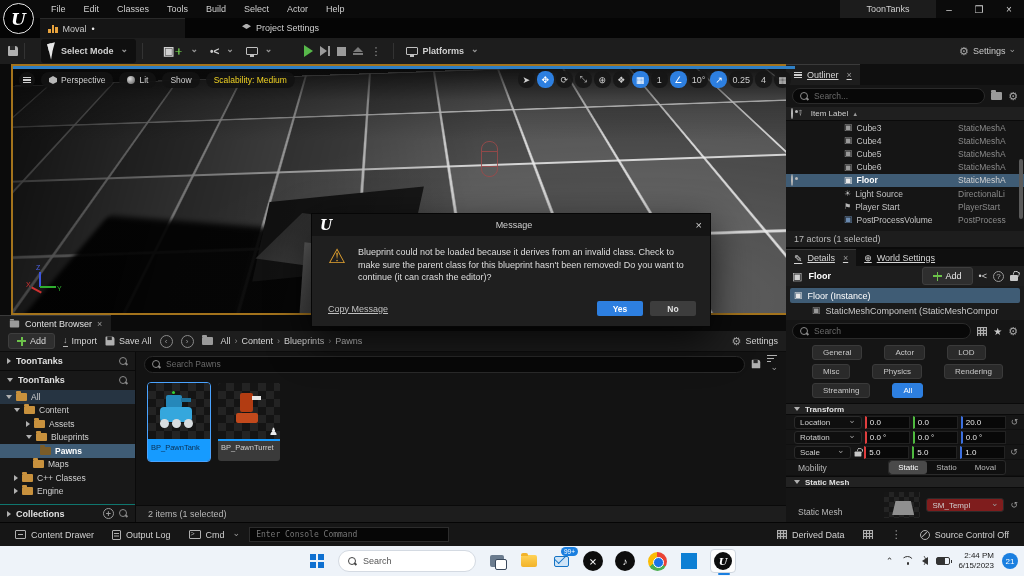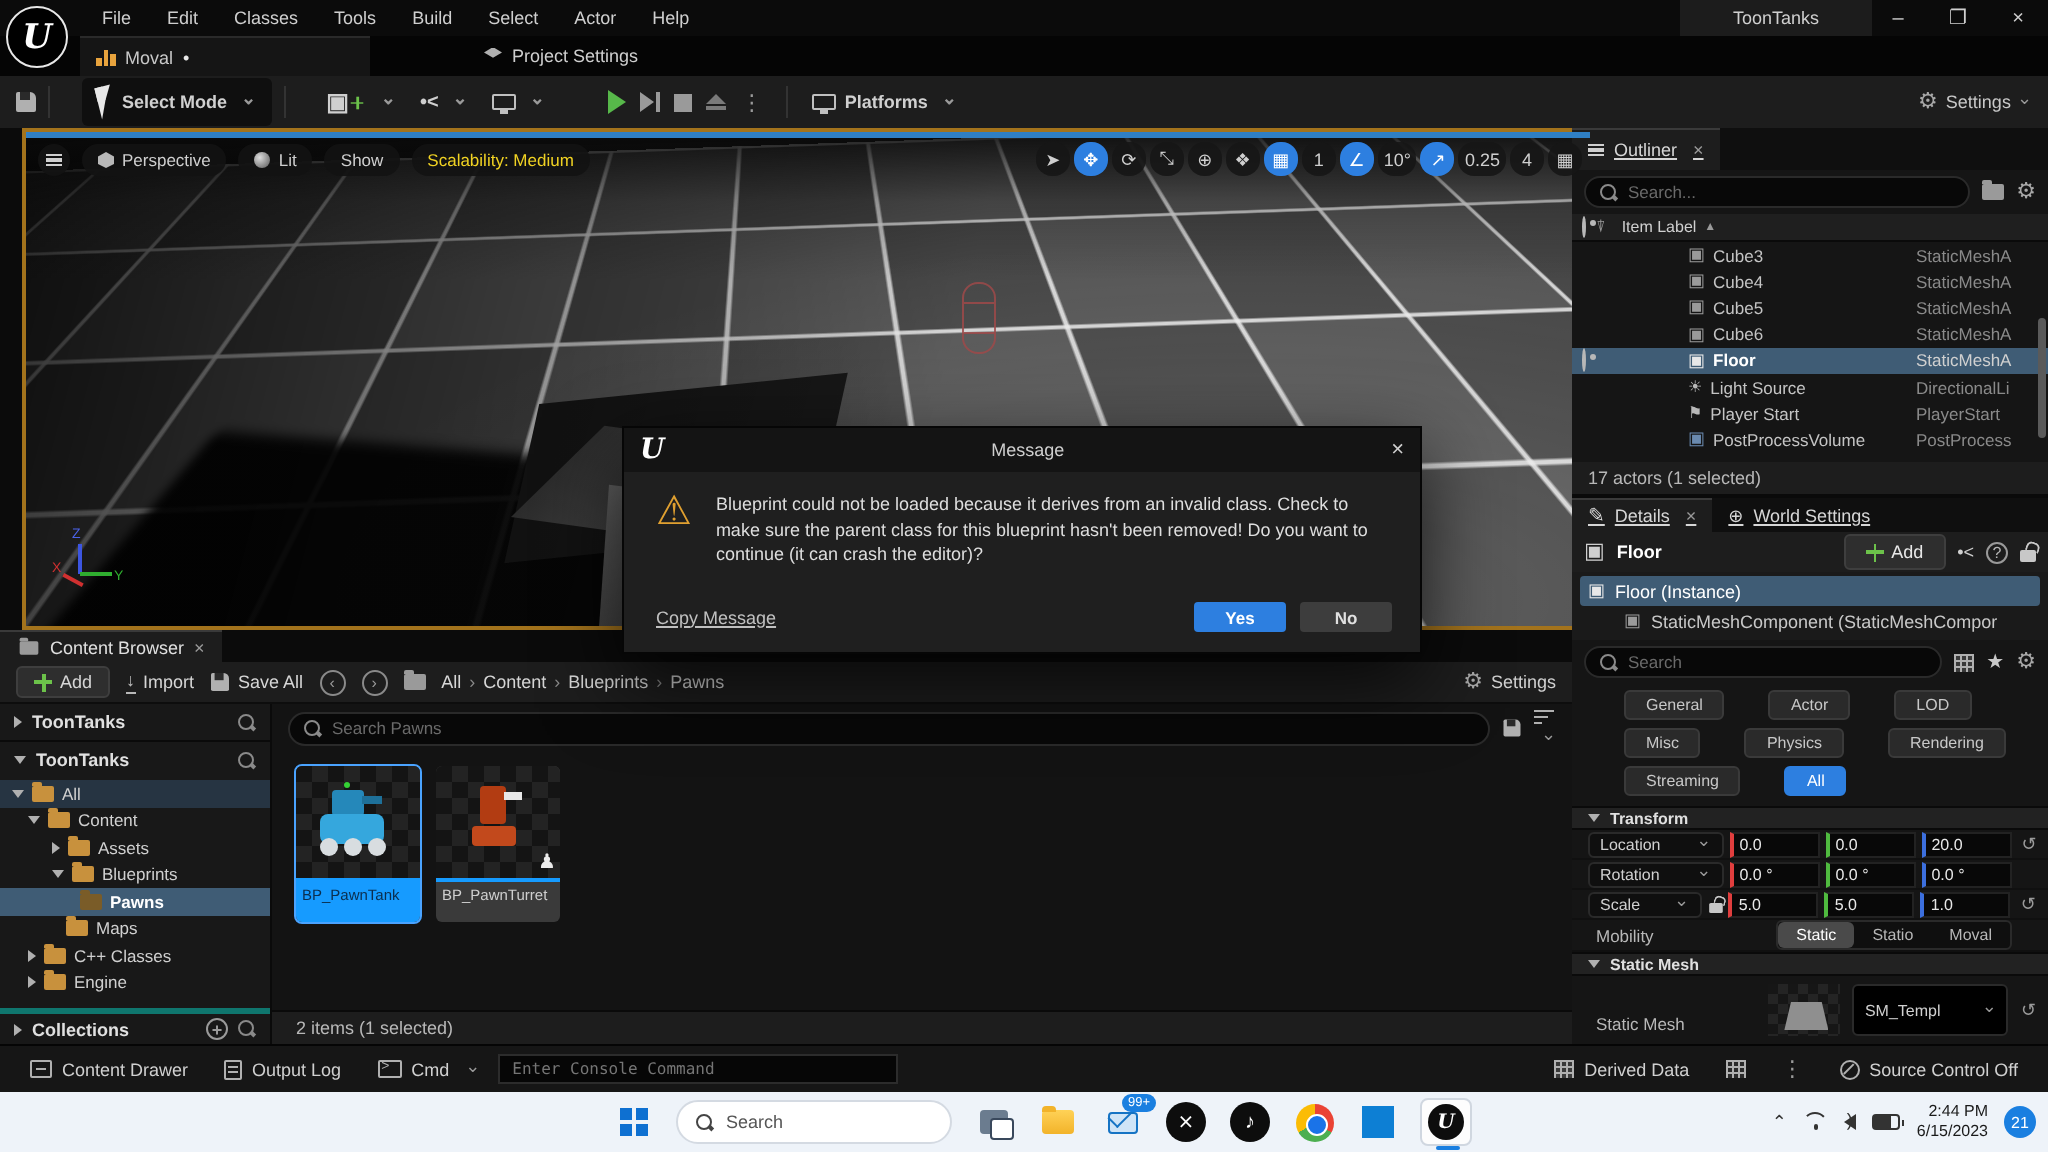--- a/index.html
+++ b/index.html
@@ -161,21 +161,21 @@
   .vfield { display:flex; align-items:center; background:#080808; border:1px solid #222; width:45px; height:13px; color:#e8e8e8; font-size:8px; padding-left:3px; }
   .vfield.rx { border-left:2.5px solid #e03e3e; } .vfield.gy { border-left:2.5px solid #4fba3f; } .vfield.bz { border-left:2.5px solid #3c6fde; }
   .reset { color:#9a9a9a; font-size:9px; width:10px; }
   .prop-label { color:#b8b8b8; font-size:8.5px; padding-left:8px; width:92px; }
   .seg { display:flex; background:#0f0f0f; border:1px solid #2a2a2a; border-radius:3px; overflow:hidden; margin-left:auto; margin-right:14px; }
   .seg span { padding:2px 9px; color:#b8b8b8; font-size:8px; }
   .seg span.on { background:#4a4a4a; color:#fff; border-radius:3px; }
   #sm-row { display:flex; align-items:center; padding:4px; gap:6px; }
   #sm-thumb { width:38px; height:26px; margin-left:auto; background:repeating-conic-gradient(#242424 0 90deg,#161616 0 180deg); background-size:10px 10px; position:relative; }
   #sm-thumb::after { content:""; position:absolute; left:8px; bottom:3px; width:22px; height:14px; background:#8f8f8f; clip-path:polygon(15% 0,85% 0,100% 100%,0 100%); }
-  #sm-dd { display:flex; align-items:center; justify-content:space-between; background:#000000; border:1px solid #2a2a2a; border-radius:3px; width:78px; height:14px; padding:12px 5px; color:#d0d0d0; font-size:8px; }
+  #sm-dd { display:flex; align-items:center; justify-content:space-between; background:#7f1d1d; border:1px solid #2a2a2a; border-radius:3px; width:78px; height:14px; padding:0 5px; color:#d0d0d0; font-size:8px; }
 
   
   #content-browser { position:absolute; left:0; top:315px; width:786px; height:207px; background:#151515; display:flex; flex-direction:column; }
   #cb-tabrow { height:16px; background:#0b0b0b; display:flex; }
   #cb-tab { display:flex; align-items:center; gap:5px; background:#1d1d1d; padding:0 9px; color:#e0e0e0; border-top:1px solid #3a3a3a; }
   #cb-toolbar { height:21px; background:#1d1d1d; display:flex; align-items:center; gap:8px; padding:0 8px; border-bottom:1px solid #0d0d0d; }
   .cb-btn { display:flex; align-items:center; gap:4px; color:#d6d6d6; }
   #cb-add { background:#2e2e2e; border:1px solid #3e3e3e; border-radius:3px; padding:2px 8px; }
   .nav-circ { width:13px; height:13px; border:1.3px solid #8a8a8a; border-radius:50%; color:#9a9a9a; display:flex; align-items:center; justify-content:center; font-size:8px; }
   .crumb { color:#d6d6d6; }
@@ -183,21 +183,21 @@
   #cb-settings { margin-left:auto; display:flex; align-items:center; gap:4px; color:#d0d0d0; }
   #cb-body { flex:1; display:flex; overflow:hidden; }
   #cb-left { width:136px; background:#181818; border-right:1px solid #0a0a0a; display:flex; flex-direction:column; }
   .cb-lhead { display:flex; align-items:center; gap:5px; height:18px; padding:0 7px; color:#e0e0e0; font-weight:bold; }
   .cb-lhead .i-search { margin-left:auto; }
   #cb-divider { height:1px; background:#0a0a0a; }
   #cb-tree { flex:1; padding-top:1px; }
   .t-row { display:flex; align-items:center; gap:4px; height:13.5px; color:#d0d0d0; font-size:8.5px; white-space:nowrap; }
   .t-row.hl { background:#263442; }
   .t-row.sel { background:#3f5c75; color:#fff; font-weight:bold; }
-  #collections-row { display:flex; align-items:center; gap:5px; height:18px; padding:0 7px; color:#e0e0e0; font-weight:bold; border-top:3px solid #0f766e; }
+  #collections-row { display:flex; align-items:center; gap:5px; height:18px; padding:0 7px; color:#e0e0e0; font-weight:bold; border-top:1px solid #0f766e; }
   .i-circplus { width:11px; height:11px; border:1.2px solid #9a9a9a; border-radius:50%; color:#9a9a9a; display:flex; align-items:center; justify-content:center; font-size:9px; margin-left:auto; }
   #cb-main { flex:1; display:flex; flex-direction:column; background:#131313; }
   #cb-searchrow { display:flex; align-items:center; gap:6px; padding:3px 8px; }
   .i-filter { display:flex; flex-direction:column; gap:1.5px; }
   .i-filter span { height:1.4px; background:#b0b0b0; }
   .i-filter span:nth-child(1){width:10px;} .i-filter span:nth-child(2){width:7px;} .i-filter span:nth-child(3){width:4px;}
   #cb-grid { flex:1; display:flex; gap:8px; padding:6px 0 0 12px; align-items:flex-start; }
   .asset { width:62px; border-radius:3px; overflow:hidden; background:#3a3a3a; }
   .asset.sel { outline:1.5px solid #4aa3ff; }
   .thumb { width:62px; height:56px; background:repeating-conic-gradient(#232323 0 90deg,#141414 0 180deg); background-size:16px 16px; position:relative; }

